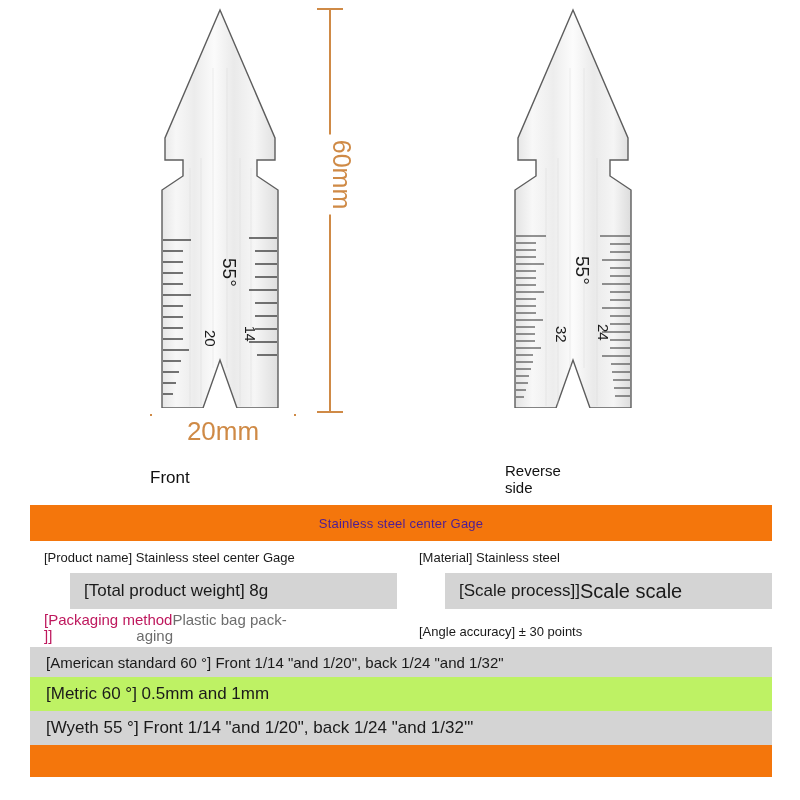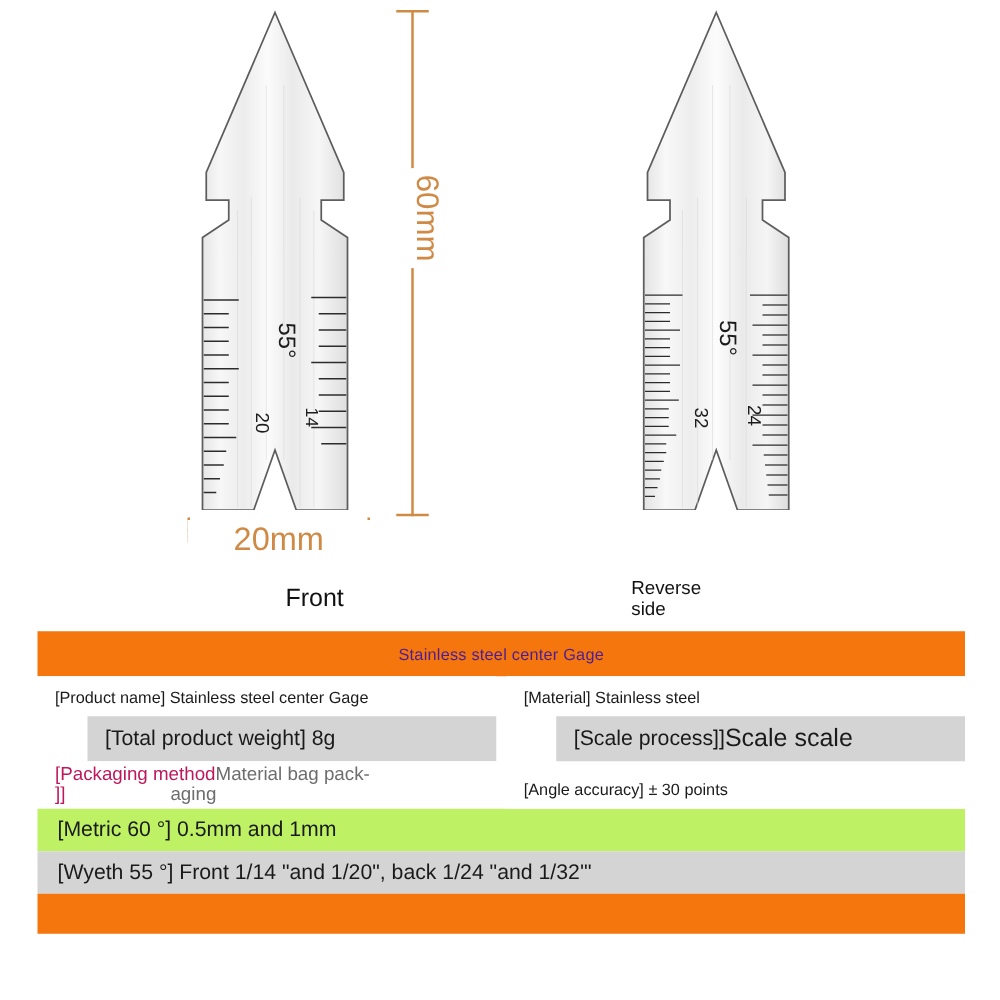--- a/index.html
+++ b/index.html
@@ -87,23 +87,23 @@
     text-align: center;
     font-size: 26px;
     color: #cf8a46;
     background: #ffffff;
     padding: 0 4px;
     box-sizing: border-box;
   }
 
   .caption {
     position: absolute;
-    font-size: 20px;
+    font-size: 17px;
     color: #111;
-    text-align: right;
+    text-align: left;
     line-height: 1.15;
   }
   #caption-front { left: 150px; top: 468px; width: 125px; }
   #caption-reverse { left: 505px; top: 462px; width: 125px; font-size: 15px; text-align: left;}
 
   
   #spec-table {
     position: absolute;
     left: 30px; top: 505px;
     width: 742px;
@@ -335,32 +335,33 @@
 
   <div id="title-bar">
     <span>Stainless steel center Gage</span>
   </div>
 
   <div class="two-col">
     <div class="col col-left">
       <div class="cell h32">[Product name] Stainless steel center Gage</div>
       <div class="cell h36 shade big">[Total product weight] 8g</div>
       <div class="cell pack">
-        <span class="k">[Packaging method</span><span class="v">Material bag pack-</span><br>
+        <span class="k">[Packaging method</span><span class="v">Plastic bag pack-</span><br>
         <span class="k">]]</span><span class="v" style="margin-left:84px;">aging</span>
       </div>
     </div>
 
     <div class="col col-right">
       <div class="cell h32">[Material] Stainless steel</div>
       <div class="cell h36 shade">
         <span style="font-size:17px;">[Scale process]]</span>
           <span style="font-size:20px;">Scale scale</span>
       </div>
       <div class="cell h32" style="margin-top:6px;">[Angle accuracy] ± 30 points</div>
     </div>
   </div>
 
+  <div class="fullrow shade h30">[American standard 60 °] Front 1/14 "and 1/20", back 1/24 "and 1/32"</div>
   <div class="fullrow h34">[Metric 60 °] 0.5mm and 1mm</div>
   <div class="fullrow shade h34">[Wyeth 55 °] Front 1/14 "and 1/20", back 1/24 "and 1/32'"</div>
 
   <div id="bottom-bar"></div>
 </div>
 
 </body></html>

